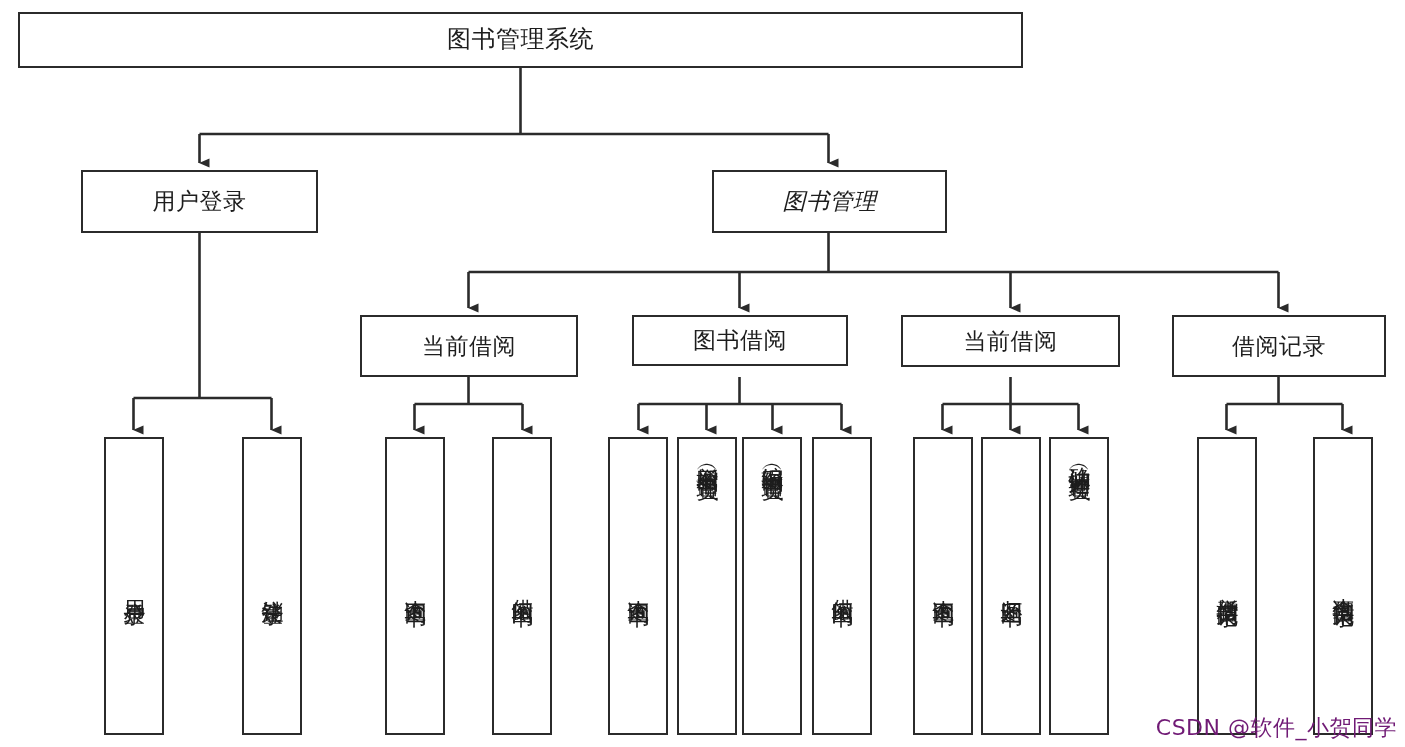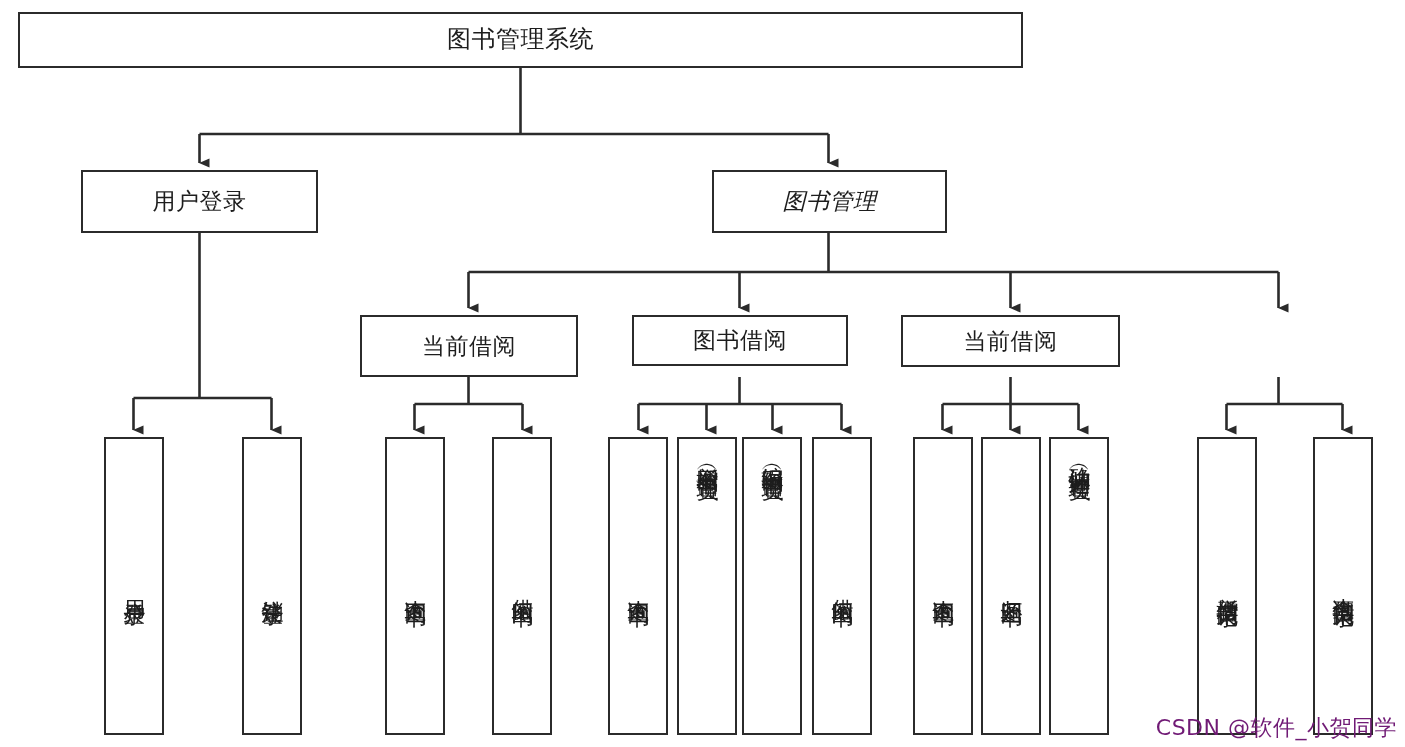--- a/index.html
+++ b/index.html
@@ -155,20 +155,23 @@
   </div>
 
   <div class="node" style="left:632px; top:315px; width:216px; height:51px;">
     <span class="label">图书借阅</span>
   </div>
 
   <div class="node" style="left:901px; top:315px; width:219px; height:52px;">
     <span class="label">当前借阅</span>
   </div>
 
+  <div class="node" style="left:1172px; top:315px; width:214px; height:62px;">
+    <span class="label">借阅记录</span>
+  </div>
 
   <div class="node leaf center" style="left:104px; top:437px; width:60px; height:298px;">
     <span class="label">用户登录</span>
   </div>
   <div class="node leaf center" style="left:242px; top:437px; width:60px; height:298px;">
     <span class="label">注销登录</span>
   </div>
 
   <div class="node leaf center" style="left:385px; top:437px; width:60px; height:298px;">
     <span class="label">查询图书</span>

